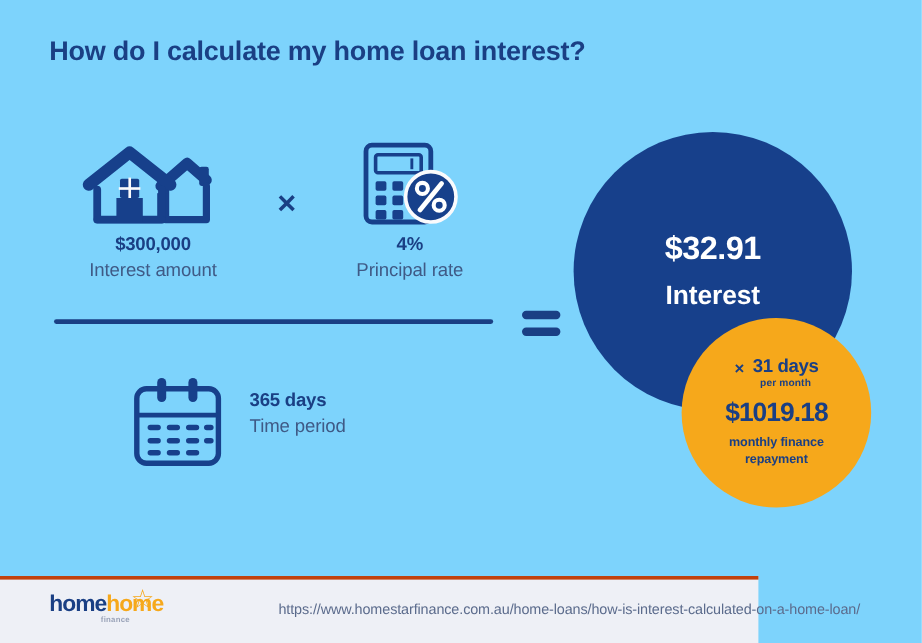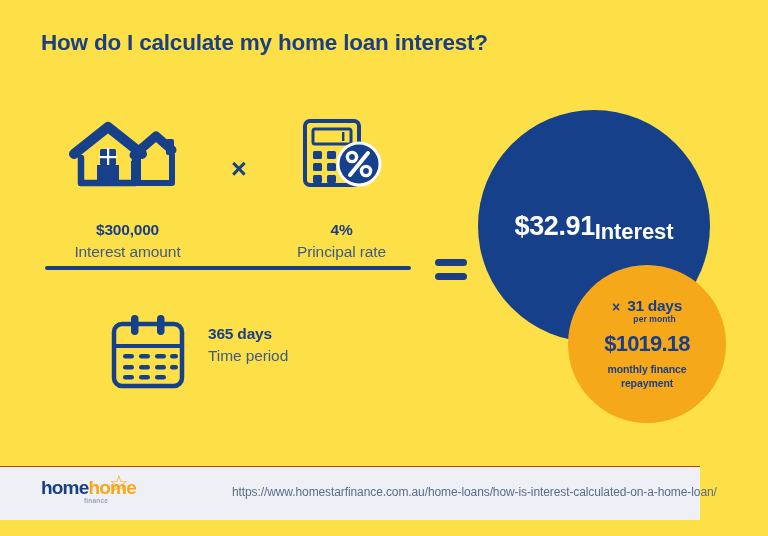--- a/index.html
+++ b/index.html
@@ -11,21 +11,21 @@
     height: 536px;
     overflow: hidden;
     background: #fbfbfd;
     font-family: "Liberation Sans", sans-serif;
     -webkit-font-smoothing: antialiased;
   }
   .page {
     position: relative;
     width: 768px;
     height: 536px;
-    background: #fde047;
+    background: #7dd3fc;
   }
 
   
   .title {
     position: absolute;
     left: 41px;
     top: 30px;
     font-size: 22.5px;
     font-weight: bold;
     color: #1a3f84;
@@ -49,21 +49,21 @@
   .item-icon {
     height: 80px;
     display: flex;
     align-items: flex-end;
     justify-content: center;
   }
   .item-value {
     font-size: 15.5px;
     font-weight: bold;
     color: #1a3f84;
-    margin-top: 28px;
+    margin-top: 2px;
     letter-spacing: -0.2px;
   }
   .item-label {
     font-size: 15.5px;
     font-weight: normal;
     color: #3f5a86;
     margin-top: 4px;
     letter-spacing: -0.1px;
     white-space: nowrap;
   }
@@ -135,21 +135,21 @@
   
   .circle-blue {
     position: absolute;
     left: 478px;
     top: 110px;
     width: 232px;
     height: 232px;
     border-radius: 50%;
     background: #17408b;
     display: flex;
-    flex-direction: row;
+    flex-direction: column;
     align-items: center;
     justify-content: center;
     color: #ffffff;
     z-index: 2;
   }
   .circle-blue .amount {
     font-size: 27px;
     font-weight: bold;
     letter-spacing: -0.4px;
     line-height: 1;
@@ -213,25 +213,25 @@
     font-weight: bold;
     letter-spacing: -0.1px;
     line-height: 1.35;
   }
   .circle-yellow .sub1 { margin-top: 7px; }
 
   
   .footer {
     position: absolute;
     left: 0;
-    bottom: 16px;
-    width: 700px;
+    bottom: 0;
+    width: 632px;
     height: 53px;
     background: #eef0f6;
-    border-top: 1px solid #c2410c;
+    border-top: 3px solid #c2410c;
   }
   .logo {
     position: absolute;
     left: 41px;
     top: 11px;
     width: 100px;
     height: 32px;
   }
   .logo-word {
     display: flex;

